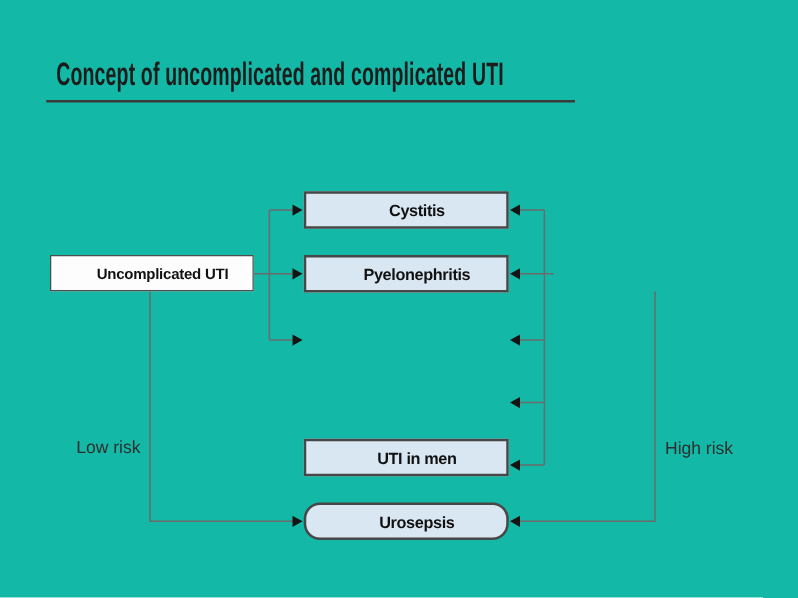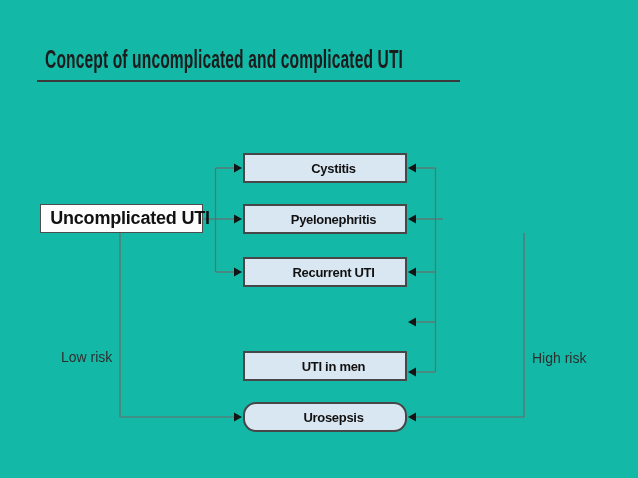--- a/index.html
+++ b/index.html
@@ -28,21 +28,21 @@
     display:flex;align-items:center;justify-content:center;
     font-weight:bold;color:#111;
     white-space:nowrap;
     box-sizing:border-box;
     padding-left:17px;
   }
   .side-node{
     width:163px;height:29px;
     background:#fdfdfd;
     border:1.5px solid #4d4d4d;
-    font-size:18px;letter-spacing:-0.2px;
+    font-size:12px;letter-spacing:-0.2px;
   }
   .center-node{
     left:243px;width:164px;height:30px;
     background:var(--box-fill,#d9e7f3);
     border:2px solid var(--box-border,#474747);
     font-size:13px;letter-spacing:-0.3px;
   }
   #node-uncomplicated{left:40px;top:204px;}
   #node-complicated{left:443px;top:204px;width:160px;}
   #node-cystitis{top:153px;}
@@ -101,21 +101,20 @@
     </g>
   </svg>
 
   <div id="node-uncomplicated" class="node side-node">Uncomplicated UTI</div>
 
 
   <div id="node-cystitis" class="node center-node">Cystitis</div>
 
   <div id="node-pyelonephritis" class="node center-node">Pyelonephritis</div>
 
-  <div id="node-recurrent" class="node center-node">Recurrent UTI</div>
 
 
   <div id="node-utimen" class="node center-node">UTI in men</div>
 
   <div id="node-urosepsis" class="node center-node">Urosepsis</div>
 
   <div id="label-low-risk" class="risk-label">Low risk</div>
 
   <div id="label-high-risk" class="risk-label">High risk</div>
 

